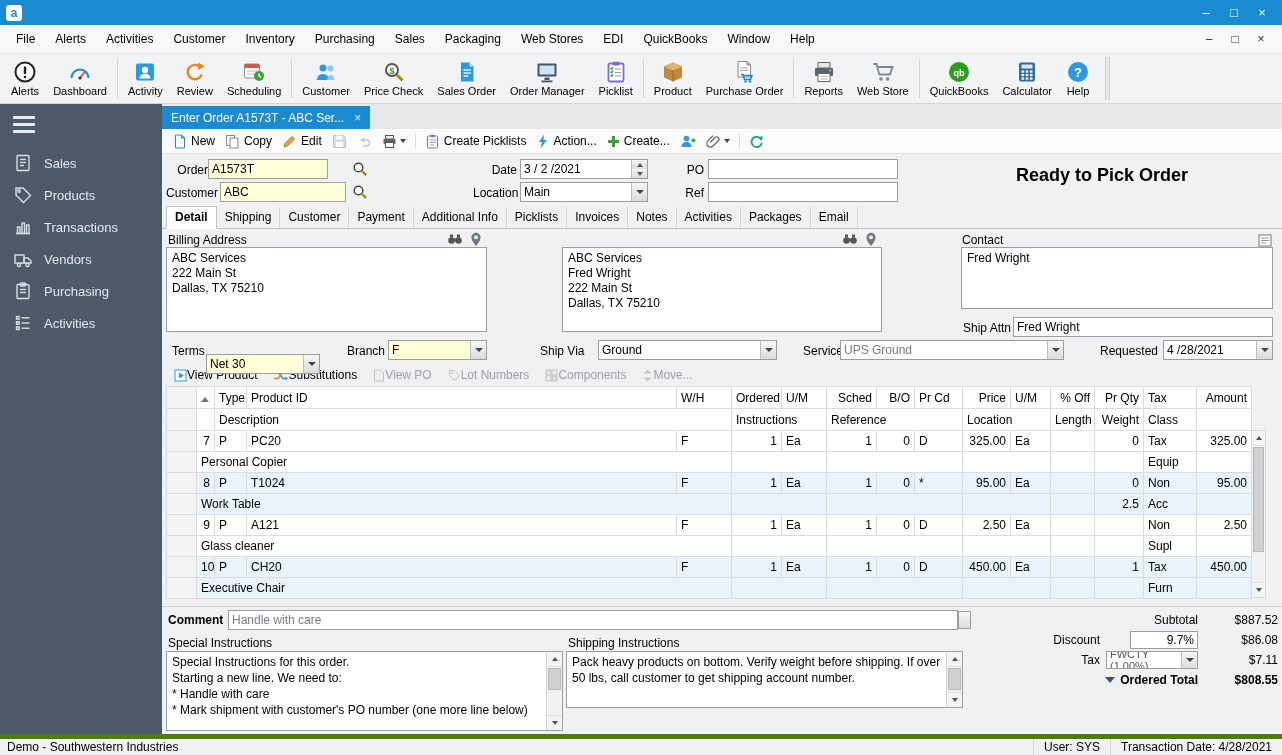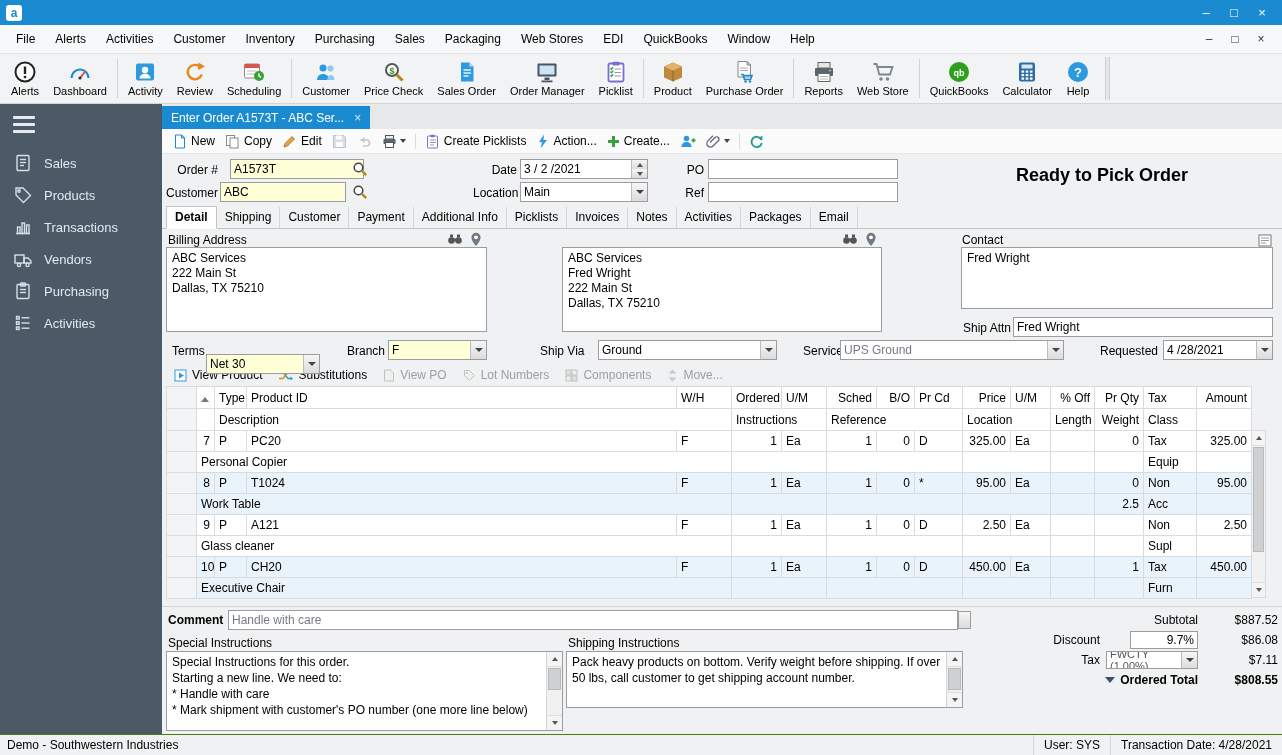--- a/index.html
+++ b/index.html
@@ -74,21 +74,21 @@
 
   
   .detail-panel { height:135px; position:relative; }
   .panel-label { position:absolute; white-space:nowrap; }
   .addr-box { position:absolute; background:#fff; border:1px solid #9b9da1; padding:3px 5px; white-space:pre-line; line-height:15px; overflow:hidden; }
   .sm-icon { position:absolute; width:18px; height:16px; display:flex; align-items:center; justify-content:center; }
 
   
   .line-actions { height:22px; display:flex; align-items:center; padding-left:12px; }
   .la-btn { display:flex; align-items:center; margin-right:16px; white-space:nowrap; }
-  .la-btn span.lbl { margin-left:5px; }
+  .la-btn span.lbl { }
   .la-btn.disabled { color:#9aa0a5; }
   .la-btn.disabled svg { opacity:.45; }
 
   
   .grid-area { height:220px; position:relative; padding-left:4px; }
   table.grid { border-collapse:collapse; table-layout:fixed; width:1085px; background:#fff; }
   .grid th, .grid td { border:1px solid #dadbdc; height:21px; padding:0 4px; font-weight:normal; font-size:12px; overflow:hidden; white-space:nowrap; text-align:left; }
   .grid th { height:22px; background:#fff; }
   .grid .mcol { background:#f3f4f5; }
   .grid .r { text-align:right; }
@@ -112,21 +112,21 @@
   .tot-row { display:flex; align-items:center; justify-content:flex-end; height:19px; margin-bottom:1px; }
   .tot-label { text-align:right; white-space:nowrap; }
   .tot-mid { width:92px; display:flex; justify-content:flex-end; margin-left:6px; }
   .tot-val { width:80px; text-align:right; white-space:nowrap; }
   .tot-input { width:68px; height:18px; border:1px solid #9b9da1; background:#fff; text-align:right; font:12px "Liberation Sans",sans-serif; padding:0 3px; }
   .tot-combo { width:92px; height:18px; border:1px solid #9b9da1; background:#fff; display:flex; align-items:center; padding-left:3px; font-size:11px; color:#555; overflow:hidden; }
   .bold { font-weight:bold; }
   .tot-caret { width:0; height:0; border-left:5px solid transparent; border-right:5px solid transparent; border-top:6px solid #3c5268; margin-right:5px; }
 
   
-  .statusbar { height:21px; background:#f0f1f2; border-top:1px solid #4d7c0f; display:flex; align-items:center; }
+  .statusbar { height:21px; background:#f0f1f2; border-top:5px solid #4d7c0f; display:flex; align-items:center; }
   .sb-left { flex:1; padding-left:7px; white-space:nowrap; }
   .sb-panel { border-left:1px solid #d6d7d8; padding:0 10px; height:100%; display:flex; align-items:center; white-space:nowrap; }
 
   .gray-text { color:#767b80; }
   svg { display:block; }
 </style>
 </head>
 <body>
 
 <div class="app">
@@ -565,21 +565,21 @@
               <svg width="15" height="15" viewBox="0 0 15 15">
                 <path d="M12.3 5.5A5.2 5.2 0 1 0 12.8 9" fill="none" stroke="#1f9e8e" stroke-width="1.8"></path>
                 <polygon points="13.4,1.5 13.4,6.5 9.4,4.3" fill="#1f9e8e"></polygon>
               </svg>
             </span>
         </div>
       </div>
 
       <div class="order-header">
         <span class="fld-label" style="left:12px; top:9px; width:44px;">Order #</span>
-        <input class="txt yellow" style="left: 68px; top: 5px; width: 134px;" value="A1573T">
+        <input class="txt yellow" style="left: 46px; top: 5px; width: 120px;" value="A1573T">
         <span class="search-btn" style="left:188px; top:5px;">
             <svg width="16" height="16" viewBox="0 0 16 16">
               <circle cx="6.5" cy="6.5" r="4.3" fill="#fff" stroke="#444" stroke-width="1.5"></circle>
               <line x1="10" y1="10" x2="14.2" y2="14.2" stroke="#b8860b" stroke-width="2.4"></line>
             </svg>
           </span>
         <span class="fld-label" style="left:325px; top:9px; width:30px;">Date</span>
         <div class="combo" style="left:358px; top:5px; width:128px;">
           <span class="ctext">3 / 2 /2021</span>
           <span class="spinner">

